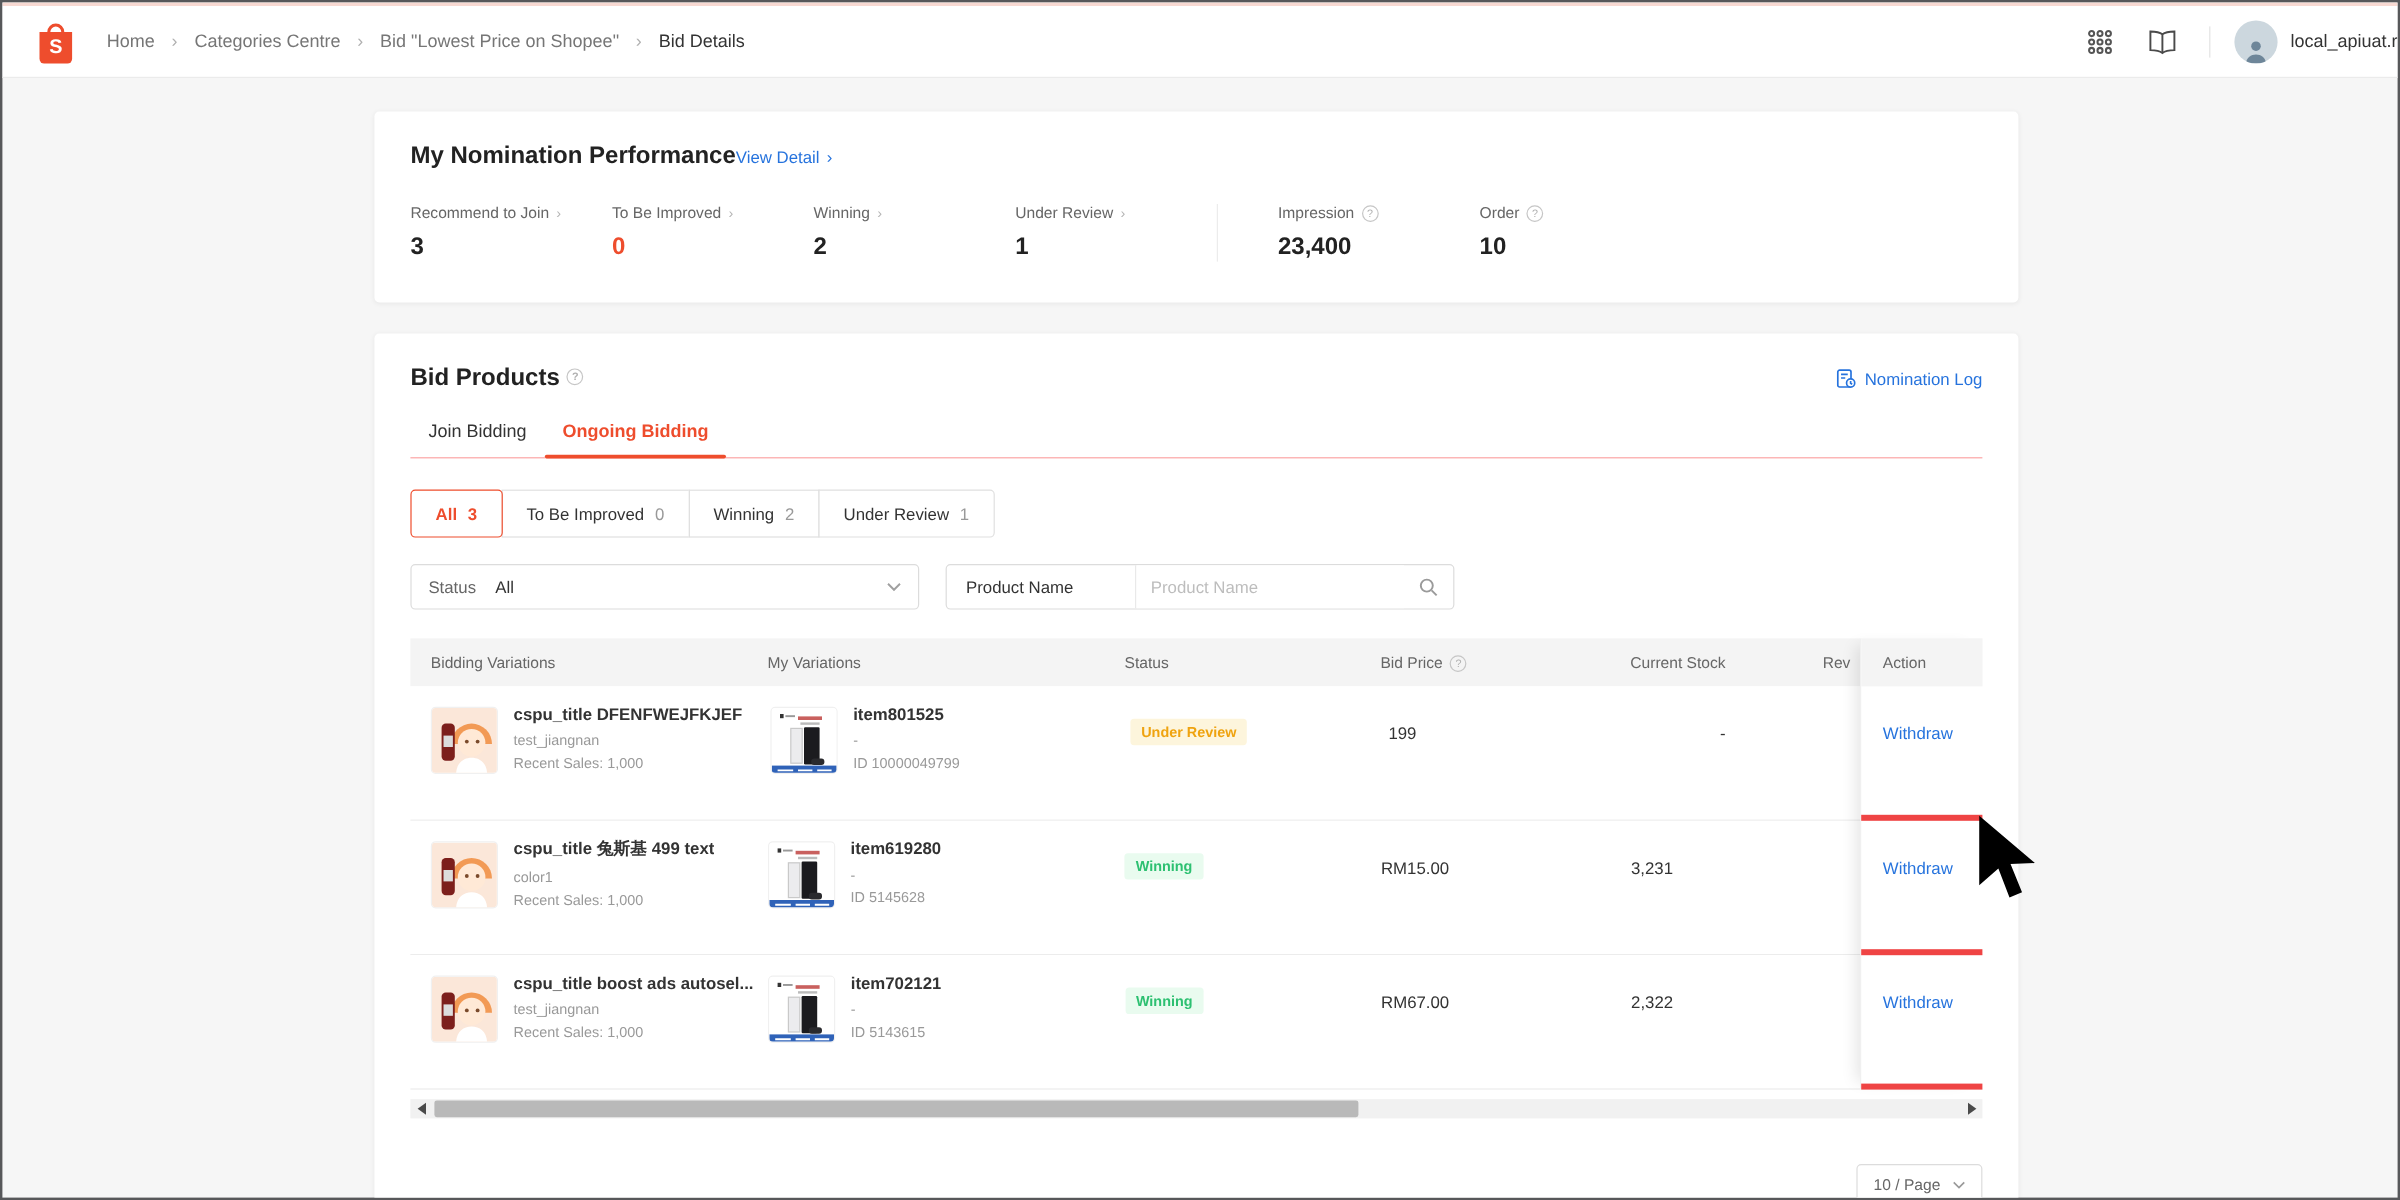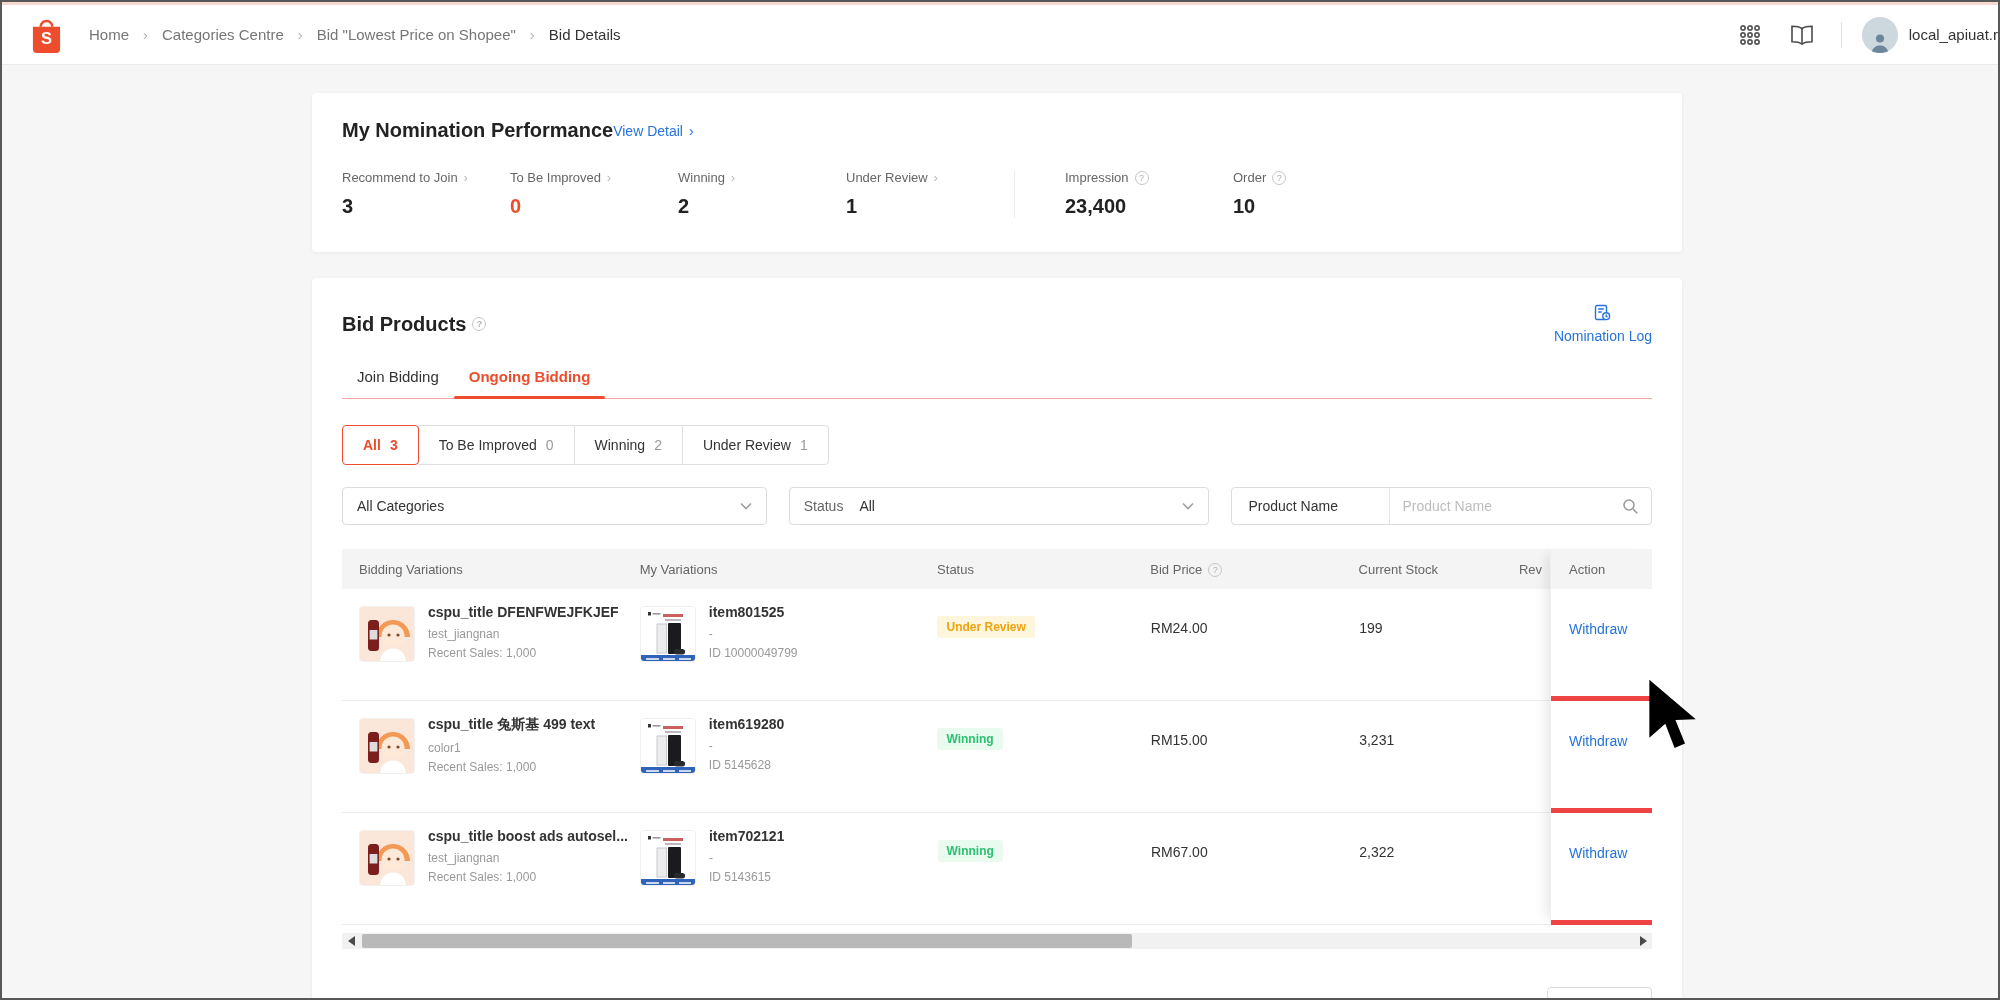--- a/index.html
+++ b/index.html
@@ -40,21 +40,21 @@
   .v-divider { width:1px; background:#ececec; align-self:stretch; margin-right:50px; }
   .metric { width:168px; }
   .metric.wide { width:220px; }
   .help { display:inline-flex; align-items:center; justify-content:center;
           width:14px; height:14px; border:1px solid #c6c6c6; border-radius:50%;
           font-size:9px; color:#b0b0b0; margin-left:6px; vertical-align:1px; }
 
   
   .bidcard { padding:26px 30px 30px; }
   .bid-head { display:flex; align-items:center; justify-content:space-between; }
-  .nom-log { display:flex; align-items:center; gap:7px; font-size:14px; color:#2673dd; cursor:pointer;flex-direction:column; }
+  .nom-log { display:flex; align-items:center; gap:7px; font-size:14px; color:#2673dd; cursor:pointer; }
 
   .tabs { display:flex; margin-top:24px; border-bottom:1px solid #fca5a5; }
   .tab { padding:0 15px 13px; font-size:15px; color:#333; cursor:pointer; position:relative; }
   .tab.active { color:#ee4d2d; font-weight:bold; }
   .tab.active::after { content:""; position:absolute; left:0; right:0; bottom:-1px; height:3px; background:#ee4d2d; border-radius:2px; }
 
   .pills { display:flex; margin-top:26px; }
   .pill { display:flex; align-items:center; height:40px; padding:0 20px; background:#fff;
           border:1px solid #e0e0e0; margin-left:-1px; font-size:14px; color:#333; cursor:pointer; }
   .pill:first-child { border-radius:4px 0 0 4px; margin-left:0; }
@@ -248,28 +248,20 @@
           <span>Winning</span>
             <span class="cnt">2</span>
         </div>
         <div class="pill">
           <span>Under Review</span>
             <span class="cnt">1</span>
         </div>
       </div>
 
       <div class="filters">
-        <div class="select sel-cat">
-          <span>All Categories</span>
-          <span class="chev">
-            <svg width="12" height="8" viewBox="0 0 12 8" fill="none" stroke="#a0a0a0" stroke-width="1.6">
-                <path d="M1 1.5 6 6.5 11 1.5"></path>
-              </svg>
-          </span>
-        </div>
         <div class="select sel-status">
           <span class="lbl">Status</span>
           <span>All</span>
           <span class="chev">
             <svg width="12" height="8" viewBox="0 0 12 8" fill="none" stroke="#a0a0a0" stroke-width="1.6">
                 <path d="M1 1.5 6 6.5 11 1.5"></path>
               </svg>
           </span>
         </div>
         <div class="search-group">
@@ -331,21 +323,20 @@
                 <path d="M5 52h13M22 52h12M38 52h12" stroke="#fff" stroke-width="1.6"></path>
               </svg>
             </span>
             <div class="pinfo">
               <div class="p-title">item801525</div>
               <div class="p-sub">-</div>
               <div class="p-sub2">ID 10000049799</div>
             </div>
           </div>
           <div class="c3"><span class="badge review">Under Review</span></div>
-          <div class="c4">RM24.00</div>
           <div class="c5">199</div>
           <div class="c6">-</div>
         </div>
 
         <div class="t-row">
           <div class="c1 prod">
             <span class="thumb">
               <svg width="56" height="56" viewBox="0 0 56 56">
                 <rect width="56" height="56" fill="#fbe7d9"></rect>
                 <path d="M16 30a17 17 0 0 1 34 0z" fill="#f29a55"></path>

